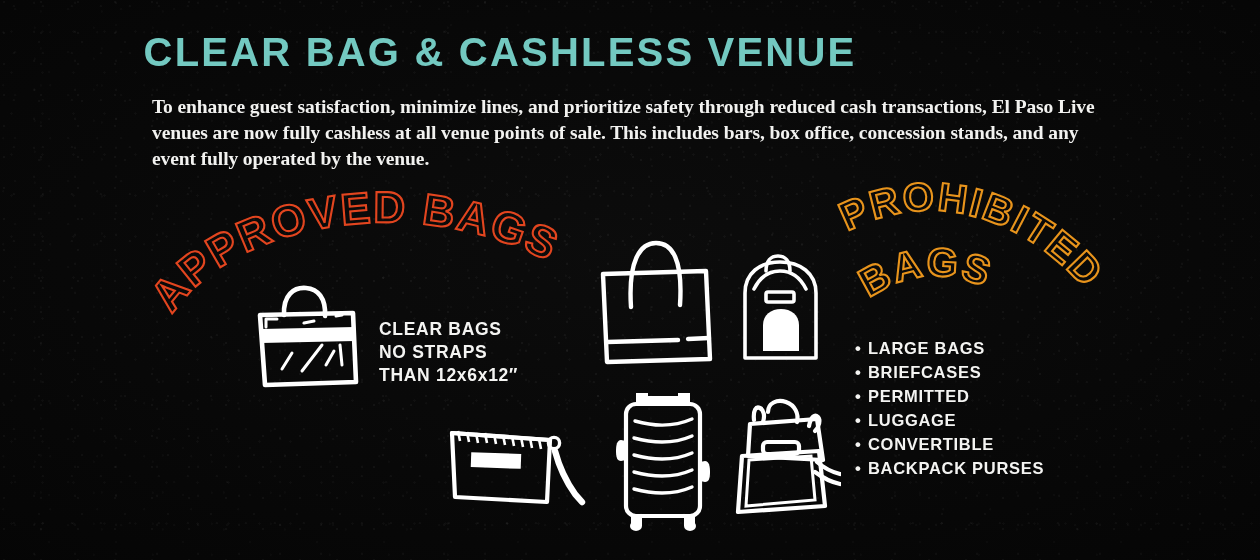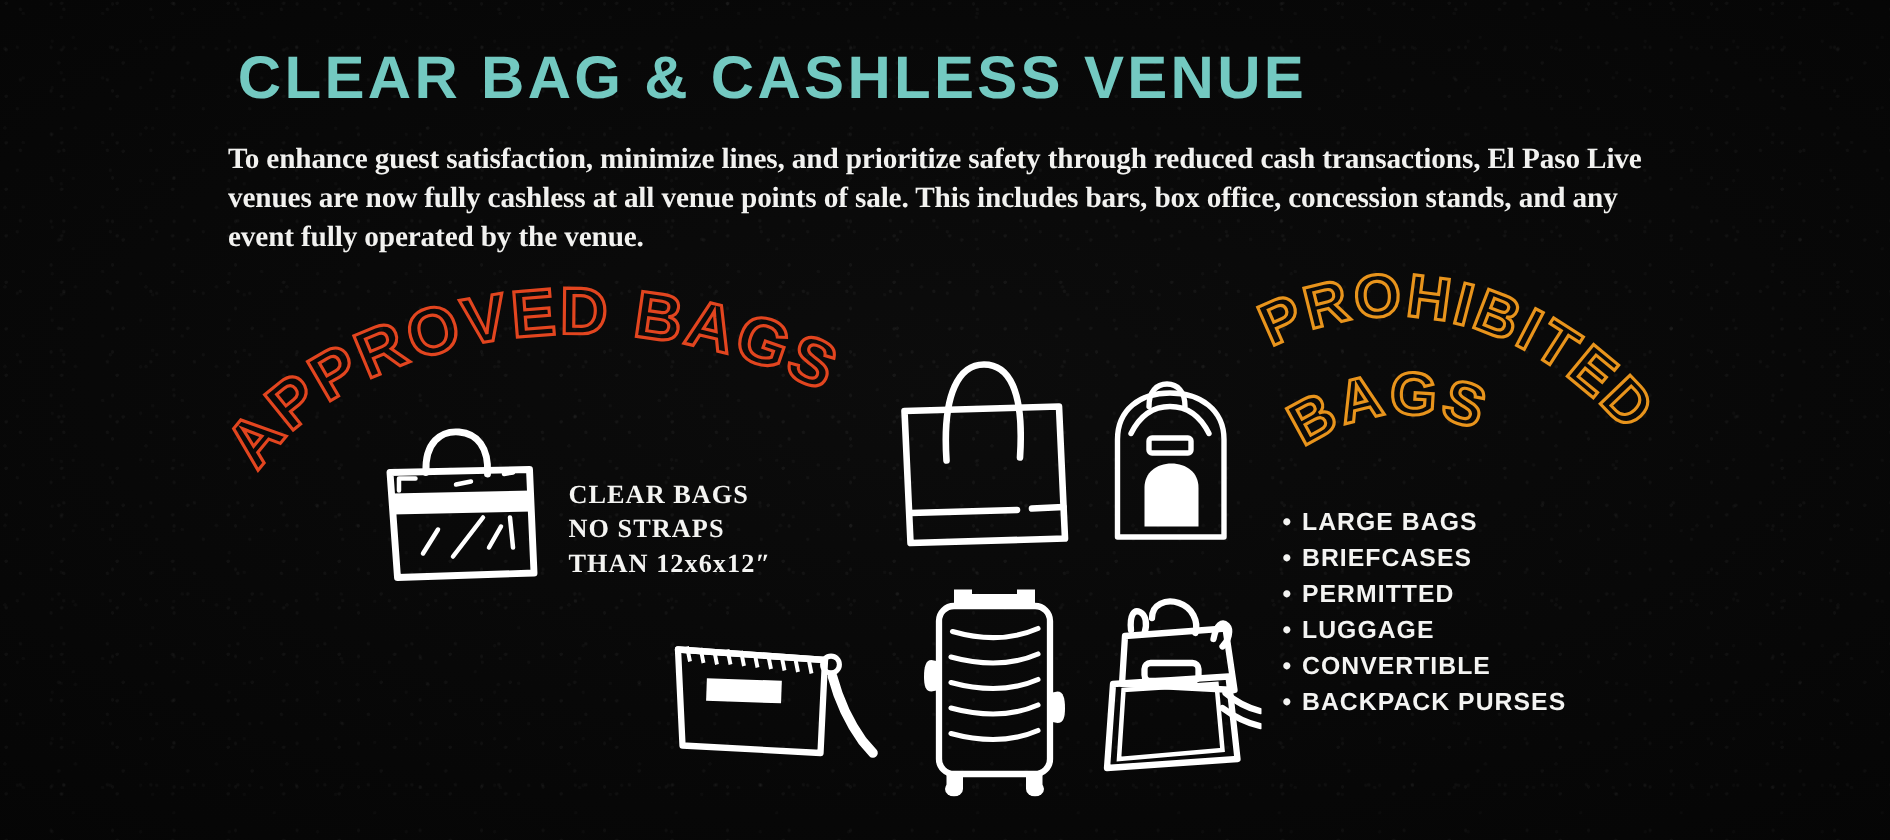--- a/index.html
+++ b/index.html
@@ -30,21 +30,21 @@
   }
   .vignette{
     position:absolute;inset:0;pointer-events:none;
     background:radial-gradient(ellipse 85% 80% at 50% 45%, rgba(255,255,255,.018), rgba(0,0,0,.35) 100%);
   }
 
   
   #title{
     position:absolute;left:0;top:32px;width:1000px;text-align:center;
     color:#73c9c1;font-size:40px;font-weight:bold;letter-spacing:2.2px;
-    line-height:1;white-space:nowrap;padding-left:15px;
+    line-height:1;white-space:nowrap;
   }
   #intro{
     position:absolute;left:152px;top:94px;width:952px;
     color:#f2f2f0;font-size:19.5px;font-weight:bold;line-height:26px;
     letter-spacing:-.1px;
     font-family:Liberation Serif, serif;
   }
 
   
   .arcwrap{position:absolute;}
@@ -55,21 +55,21 @@
     font-family:"Liberation Sans", sans-serif;
     font-weight:bold;font-size:43px;letter-spacing:2px;
     fill:none;paint-order:stroke;
   }
   #approved-arc .arctext{stroke:#e2451f;stroke-width:2.1px;font-size:44px;}
   #prohibited-arc .arctext{stroke:#e8941c;stroke-width:2.1px;font-size:40px;}
 
   
   #clearbags-text{
     position:absolute;left:379px;top:318px;
-    color:#f4f4f2;font-size:17.5px;font-weight:bold;line-height:23px;letter-spacing:.7px;font-family:Liberation Serif, serif;
+    color:#f4f4f2;font-size:17.5px;font-weight:bold;line-height:23px;letter-spacing:.7px;
   }
   #nonclear-text{
     position:absolute;left:222px;top:422px;width:215px;
     color:#f4f4f2;font-size:15.2px;font-weight:bold;line-height:19px;letter-spacing:.55px;
   }
   #prohibited-list{
     position:absolute;left:851px;top:332px;
     color:#f4f4f2;font-size:16.5px;font-weight:bold;line-height:24px;letter-spacing:.7px;
     list-style:none;margin:4px;padding:0;
   }

